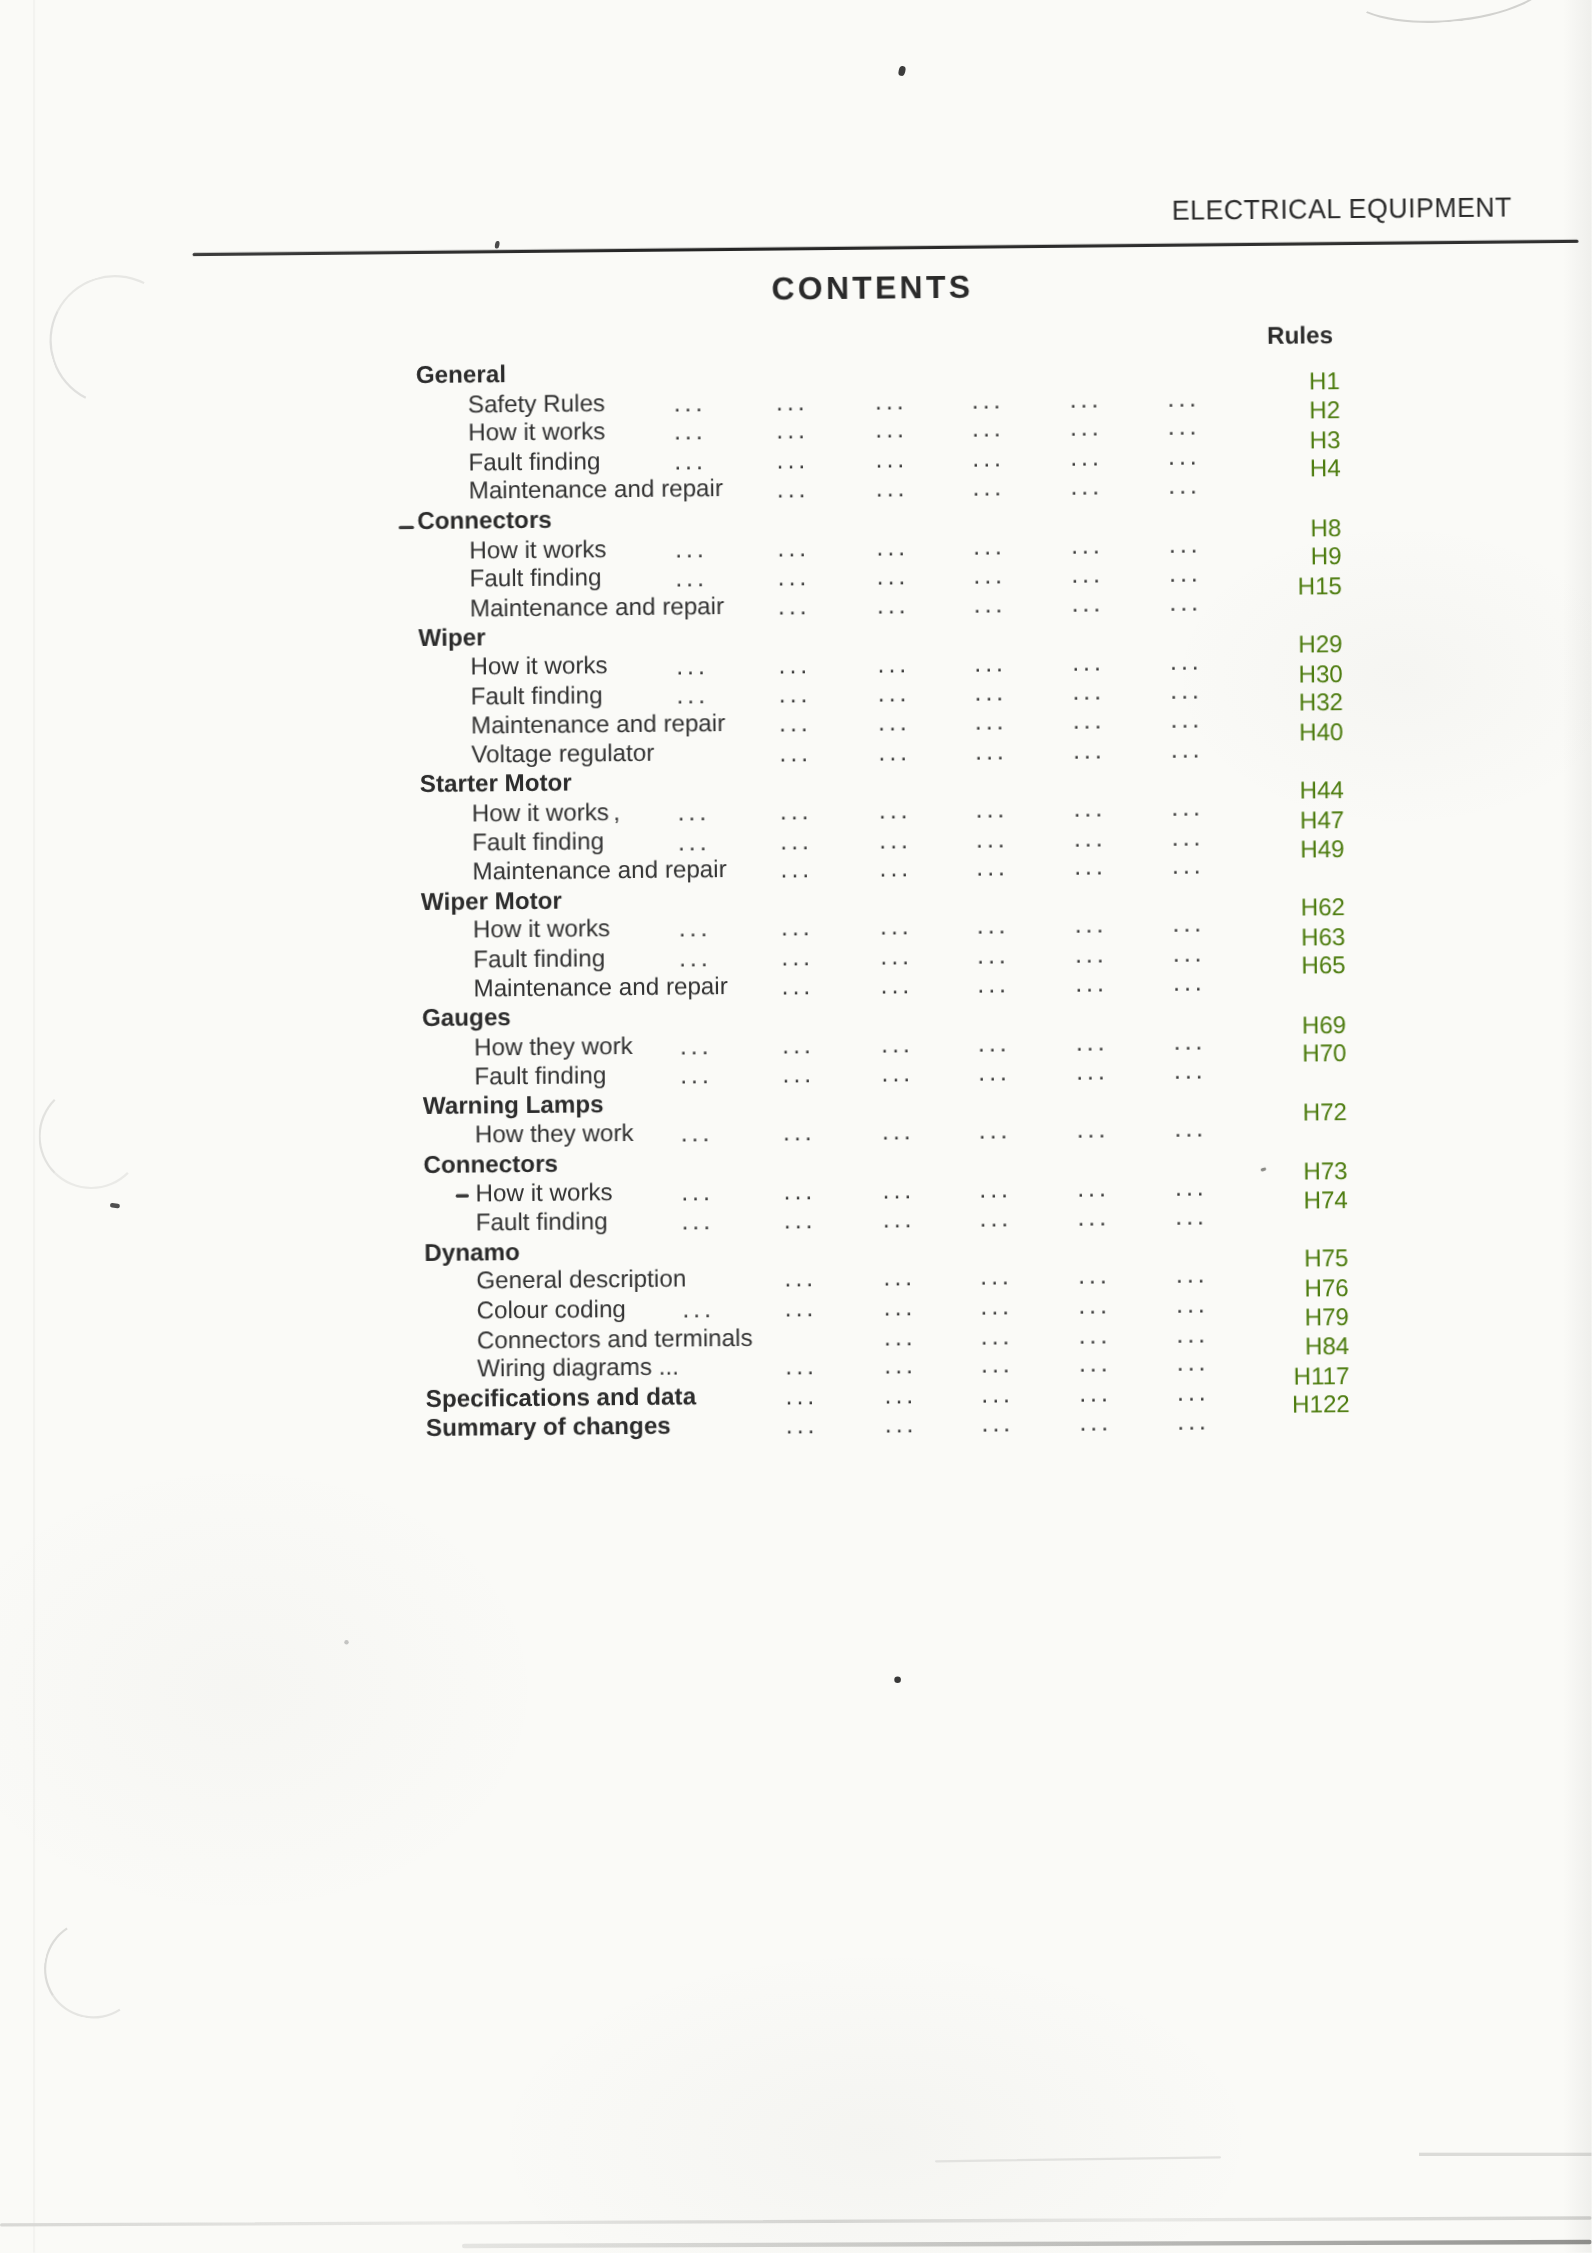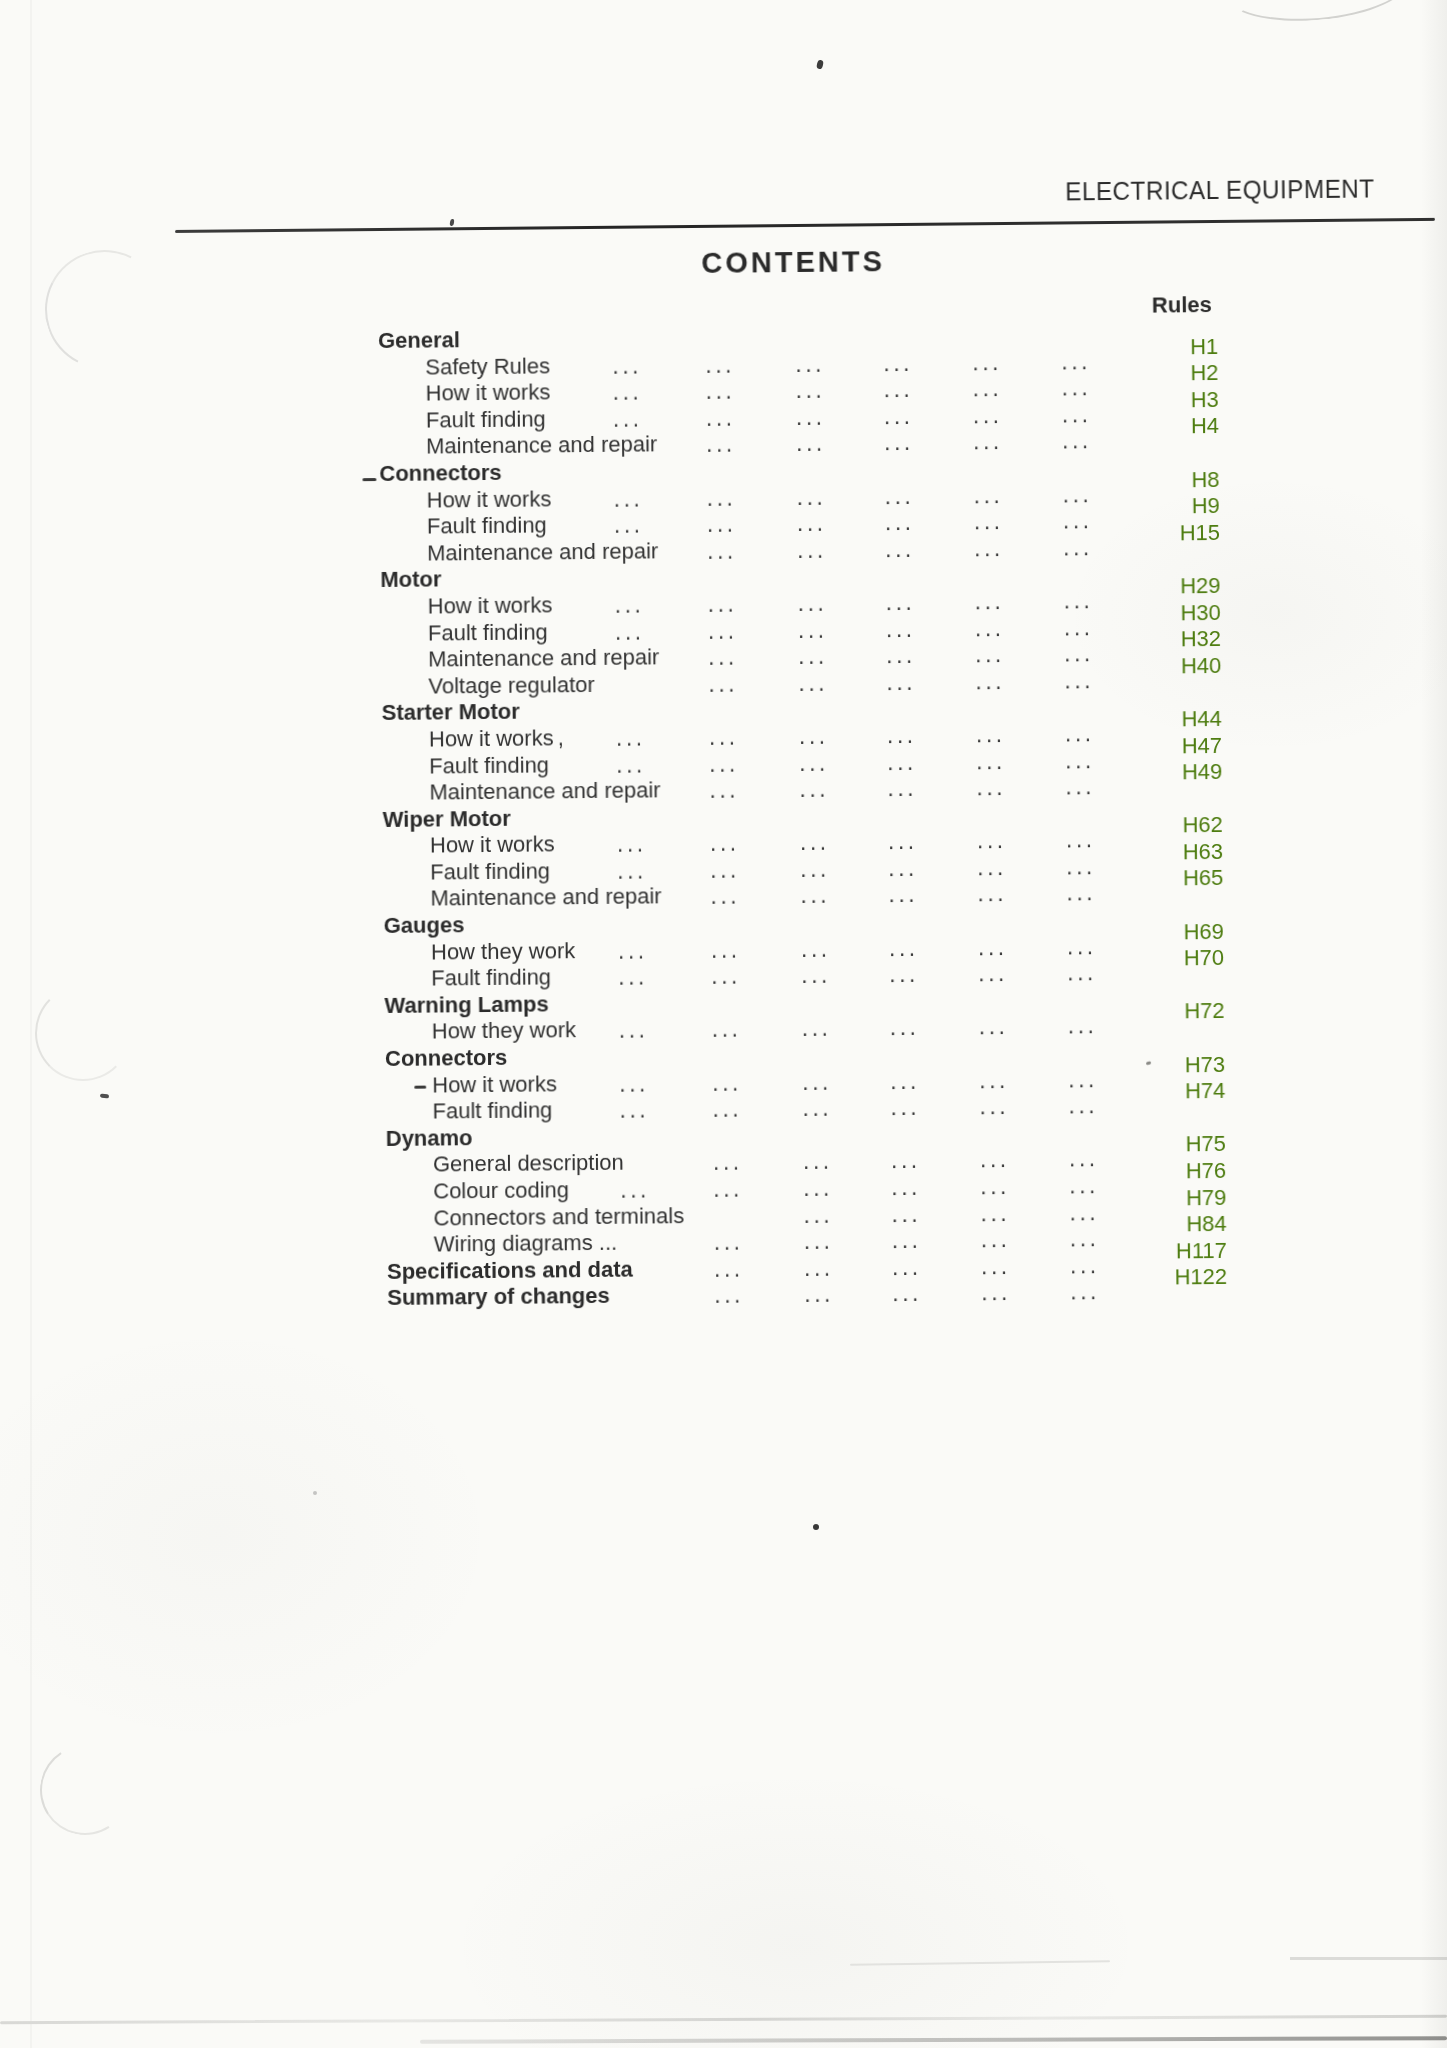--- a/index.html
+++ b/index.html
@@ -75,21 +75,21 @@
 
     <div class="row section"><span class="label">General</span></div>
         <div class="row"><span class="label indent">Safety Rules</span><span class="dots" style="left: 234px;">...</span><span class="dots" style="left: 327px;">...</span><span class="dots" style="left: 417px;">...</span><span class="dots" style="left: 505px;">...</span><span class="dots" style="left: 594px;">...</span><span class="dots" style="left: 683px;">...</span><span class="pagenum">H1</span></div>
         <div class="row"><span class="label indent">How it works</span><span class="dots" style="left: 234px;">...</span><span class="dots" style="left: 327px;">...</span><span class="dots" style="left: 417px;">...</span><span class="dots" style="left: 505px;">...</span><span class="dots" style="left: 594px;">...</span><span class="dots" style="left: 683px;">...</span><span class="pagenum">H2</span></div>
         <div class="row"><span class="label indent">Fault finding</span><span class="dots" style="left: 234px;">...</span><span class="dots" style="left: 327px;">...</span><span class="dots" style="left: 417px;">...</span><span class="dots" style="left: 505px;">...</span><span class="dots" style="left: 594px;">...</span><span class="dots" style="left: 683px;">...</span><span class="pagenum">H3</span></div>
         <div class="row"><span class="label indent">Maintenance and repair</span><span class="dots" style="left: 327px;">...</span><span class="dots" style="left: 417px;">...</span><span class="dots" style="left: 505px;">...</span><span class="dots" style="left: 594px;">...</span><span class="dots" style="left: 683px;">...</span><span class="pagenum">H4</span></div>
         <div class="row section"><span class="mark-underscore"></span><span class="label">Connectors</span></div>
         <div class="row"><span class="label indent">How it works</span><span class="dots" style="left: 234px;">...</span><span class="dots" style="left: 327px;">...</span><span class="dots" style="left: 417px;">...</span><span class="dots" style="left: 505px;">...</span><span class="dots" style="left: 594px;">...</span><span class="dots" style="left: 683px;">...</span><span class="pagenum">H8</span></div>
         <div class="row"><span class="label indent">Fault finding</span><span class="dots" style="left: 234px;">...</span><span class="dots" style="left: 327px;">...</span><span class="dots" style="left: 417px;">...</span><span class="dots" style="left: 505px;">...</span><span class="dots" style="left: 594px;">...</span><span class="dots" style="left: 683px;">...</span><span class="pagenum">H9</span></div>
         <div class="row"><span class="label indent">Maintenance and repair</span><span class="dots" style="left: 327px;">...</span><span class="dots" style="left: 417px;">...</span><span class="dots" style="left: 505px;">...</span><span class="dots" style="left: 594px;">...</span><span class="dots" style="left: 683px;">...</span><span class="pagenum">H15</span></div>
-        <div class="row section"><span class="label">Motor</span></div>
+        <div class="row section"><span class="label">Wiper</span></div>
         <div class="row"><span class="label indent">How it works</span><span class="dots" style="left: 234px;">...</span><span class="dots" style="left: 327px;">...</span><span class="dots" style="left: 417px;">...</span><span class="dots" style="left: 505px;">...</span><span class="dots" style="left: 594px;">...</span><span class="dots" style="left: 683px;">...</span><span class="pagenum">H29</span></div>
         <div class="row"><span class="label indent">Fault finding</span><span class="dots" style="left: 234px;">...</span><span class="dots" style="left: 327px;">...</span><span class="dots" style="left: 417px;">...</span><span class="dots" style="left: 505px;">...</span><span class="dots" style="left: 594px;">...</span><span class="dots" style="left: 683px;">...</span><span class="pagenum">H30</span></div>
         <div class="row"><span class="label indent">Maintenance and repair</span><span class="dots" style="left: 327px;">...</span><span class="dots" style="left: 417px;">...</span><span class="dots" style="left: 505px;">...</span><span class="dots" style="left: 594px;">...</span><span class="dots" style="left: 683px;">...</span><span class="pagenum">H32</span></div>
         <div class="row"><span class="label indent">Voltage regulator</span><span class="dots" style="left: 327px;">...</span><span class="dots" style="left: 417px;">...</span><span class="dots" style="left: 505px;">...</span><span class="dots" style="left: 594px;">...</span><span class="dots" style="left: 683px;">...</span><span class="pagenum">H40</span></div>
         <div class="row section"><span class="label">Starter Motor</span></div>
         <div class="row"><span class="label indent">How it works</span><span class="suffix-comma">,</span><span class="dots" style="left: 234px;">...</span><span class="dots" style="left: 327px;">...</span><span class="dots" style="left: 417px;">...</span><span class="dots" style="left: 505px;">...</span><span class="dots" style="left: 594px;">...</span><span class="dots" style="left: 683px;">...</span><span class="pagenum">H44</span></div>
         <div class="row"><span class="label indent">Fault finding</span><span class="dots" style="left: 234px;">...</span><span class="dots" style="left: 327px;">...</span><span class="dots" style="left: 417px;">...</span><span class="dots" style="left: 505px;">...</span><span class="dots" style="left: 594px;">...</span><span class="dots" style="left: 683px;">...</span><span class="pagenum">H47</span></div>
         <div class="row"><span class="label indent">Maintenance and repair</span><span class="dots" style="left: 327px;">...</span><span class="dots" style="left: 417px;">...</span><span class="dots" style="left: 505px;">...</span><span class="dots" style="left: 594px;">...</span><span class="dots" style="left: 683px;">...</span><span class="pagenum">H49</span></div>
         <div class="row section"><span class="label">Wiper Motor</span></div>
         <div class="row"><span class="label indent">How it works</span><span class="dots" style="left: 234px;">...</span><span class="dots" style="left: 327px;">...</span><span class="dots" style="left: 417px;">...</span><span class="dots" style="left: 505px;">...</span><span class="dots" style="left: 594px;">...</span><span class="dots" style="left: 683px;">...</span><span class="pagenum">H62</span></div>

